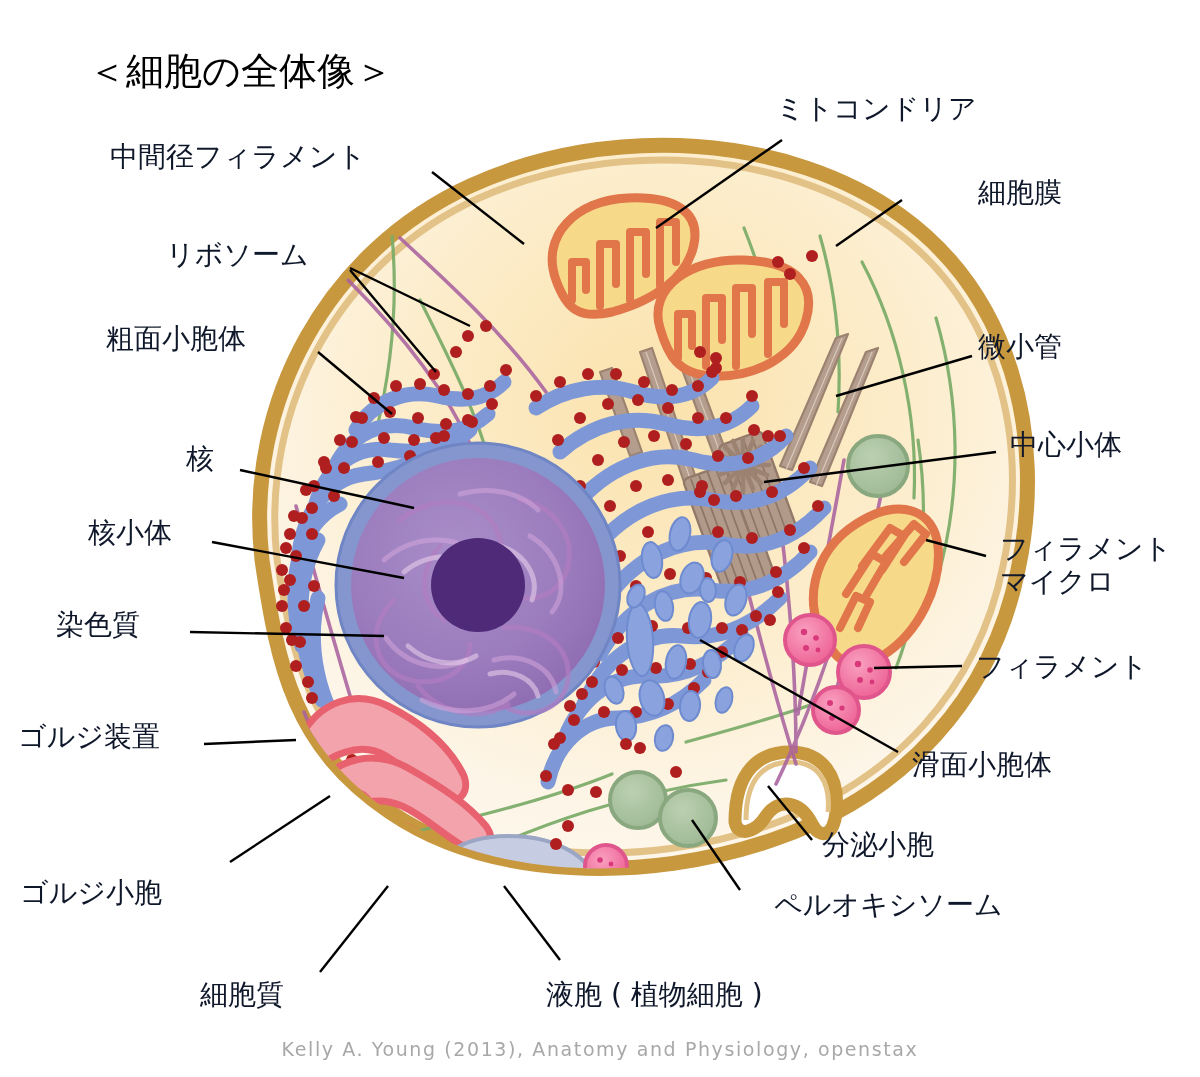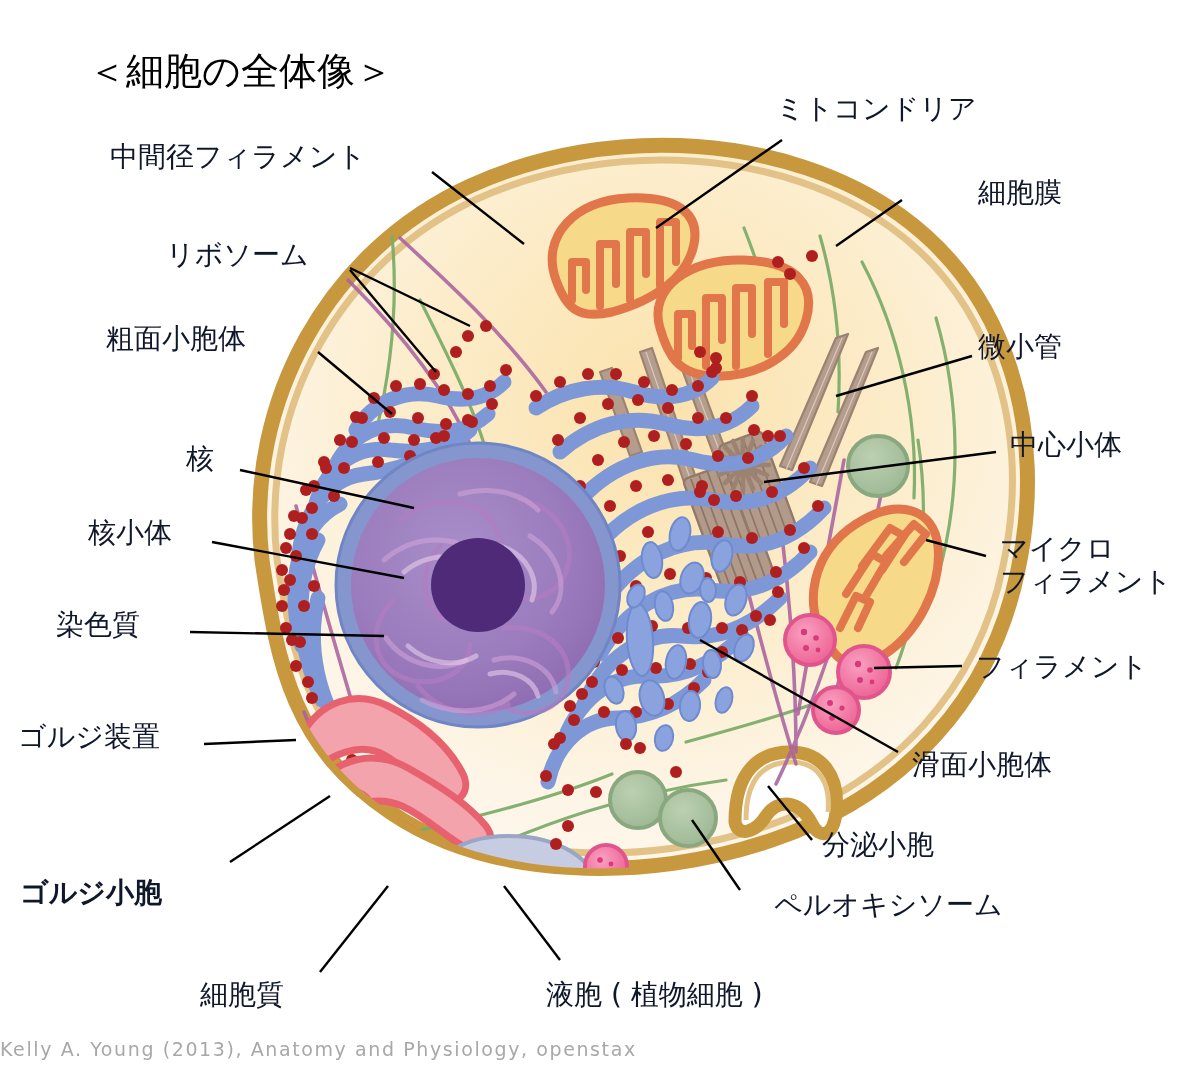--- a/index.html
+++ b/index.html
@@ -21,20 +21,21 @@
   }
   .lbl{
     position:absolute;
     font-size:28px;
     color:#0f172a;
     white-space:nowrap;
     line-height:1.18;
   }
   .credit{
     position:absolute;left:0;top:1038px;width:1200px;
+    text-align:center;
     font-size:19px;color:#a8a8a8;
     letter-spacing:1.6px;
     font-family:"DejaVu Sans","Liberation Sans",sans-serif;
   }
 </style>
 </head>
 <body>
 
 <div id="stage">
 
@@ -531,31 +532,31 @@
 
   <div class="ttl">＜細胞の全体像＞</div>
 
   <div class="lbl" style="left:110px;top:140px;">中間径フィラメント</div>
   <div class="lbl" style="left:166px;top:238px;">リボソーム</div>
   <div class="lbl" style="left:106px;top:322px;">粗面小胞体</div>
   <div class="lbl" style="left:186px;top:442px;">核</div>
   <div class="lbl" style="left:88px;top:516px;">核小体</div>
   <div class="lbl" style="left:56px;top:608px;">染色質</div>
   <div class="lbl" style="left:18px;top:720px;">ゴルジ装置</div>
-  <div class="lbl" style="left:20px;top:876px;font-weight:bold;">ゴルジ小胞</div>
+  <div class="lbl" style="left:20px;top:876px;">ゴルジ小胞</div>
   <div class="lbl" style="left:200px;top:978px;">細胞質</div>
   <div class="lbl" style="left:546px;top:978px;">液胞 ( 植物細胞 )</div>
 
   <div class="lbl" style="left:776px;top:92px;">ミトコンドリア</div>
   <div class="lbl" style="left:950px;top:176px;margin-left:28px;">細胞膜</div>
   <div class="lbl" style="left:978px;top:330px;">微小管</div>
   <div class="lbl" style="left:1010px;top:428px;">中心小体</div>
   <div class="lbl" style="left:1000px;top:532px;">
+    <div>フィラメント</div>
     <div>マイクロ</div>
-    <div>フィラメント</div>
   </div>
   <div class="lbl" style="left:976px;top:650px;">フィラメント</div>
   <div class="lbl" style="left:912px;top:748px;">滑面小胞体</div>
   <div class="lbl" style="left:822px;top:828px;">分泌小胞</div>
   <div class="lbl" style="left:742px;top:888px;margin-left:32px;">ペルオキシソーム</div>
 
   <div class="credit">Kelly A. Young (2013), Anatomy and Physiology, openstax</div>
 
 </div>
 

